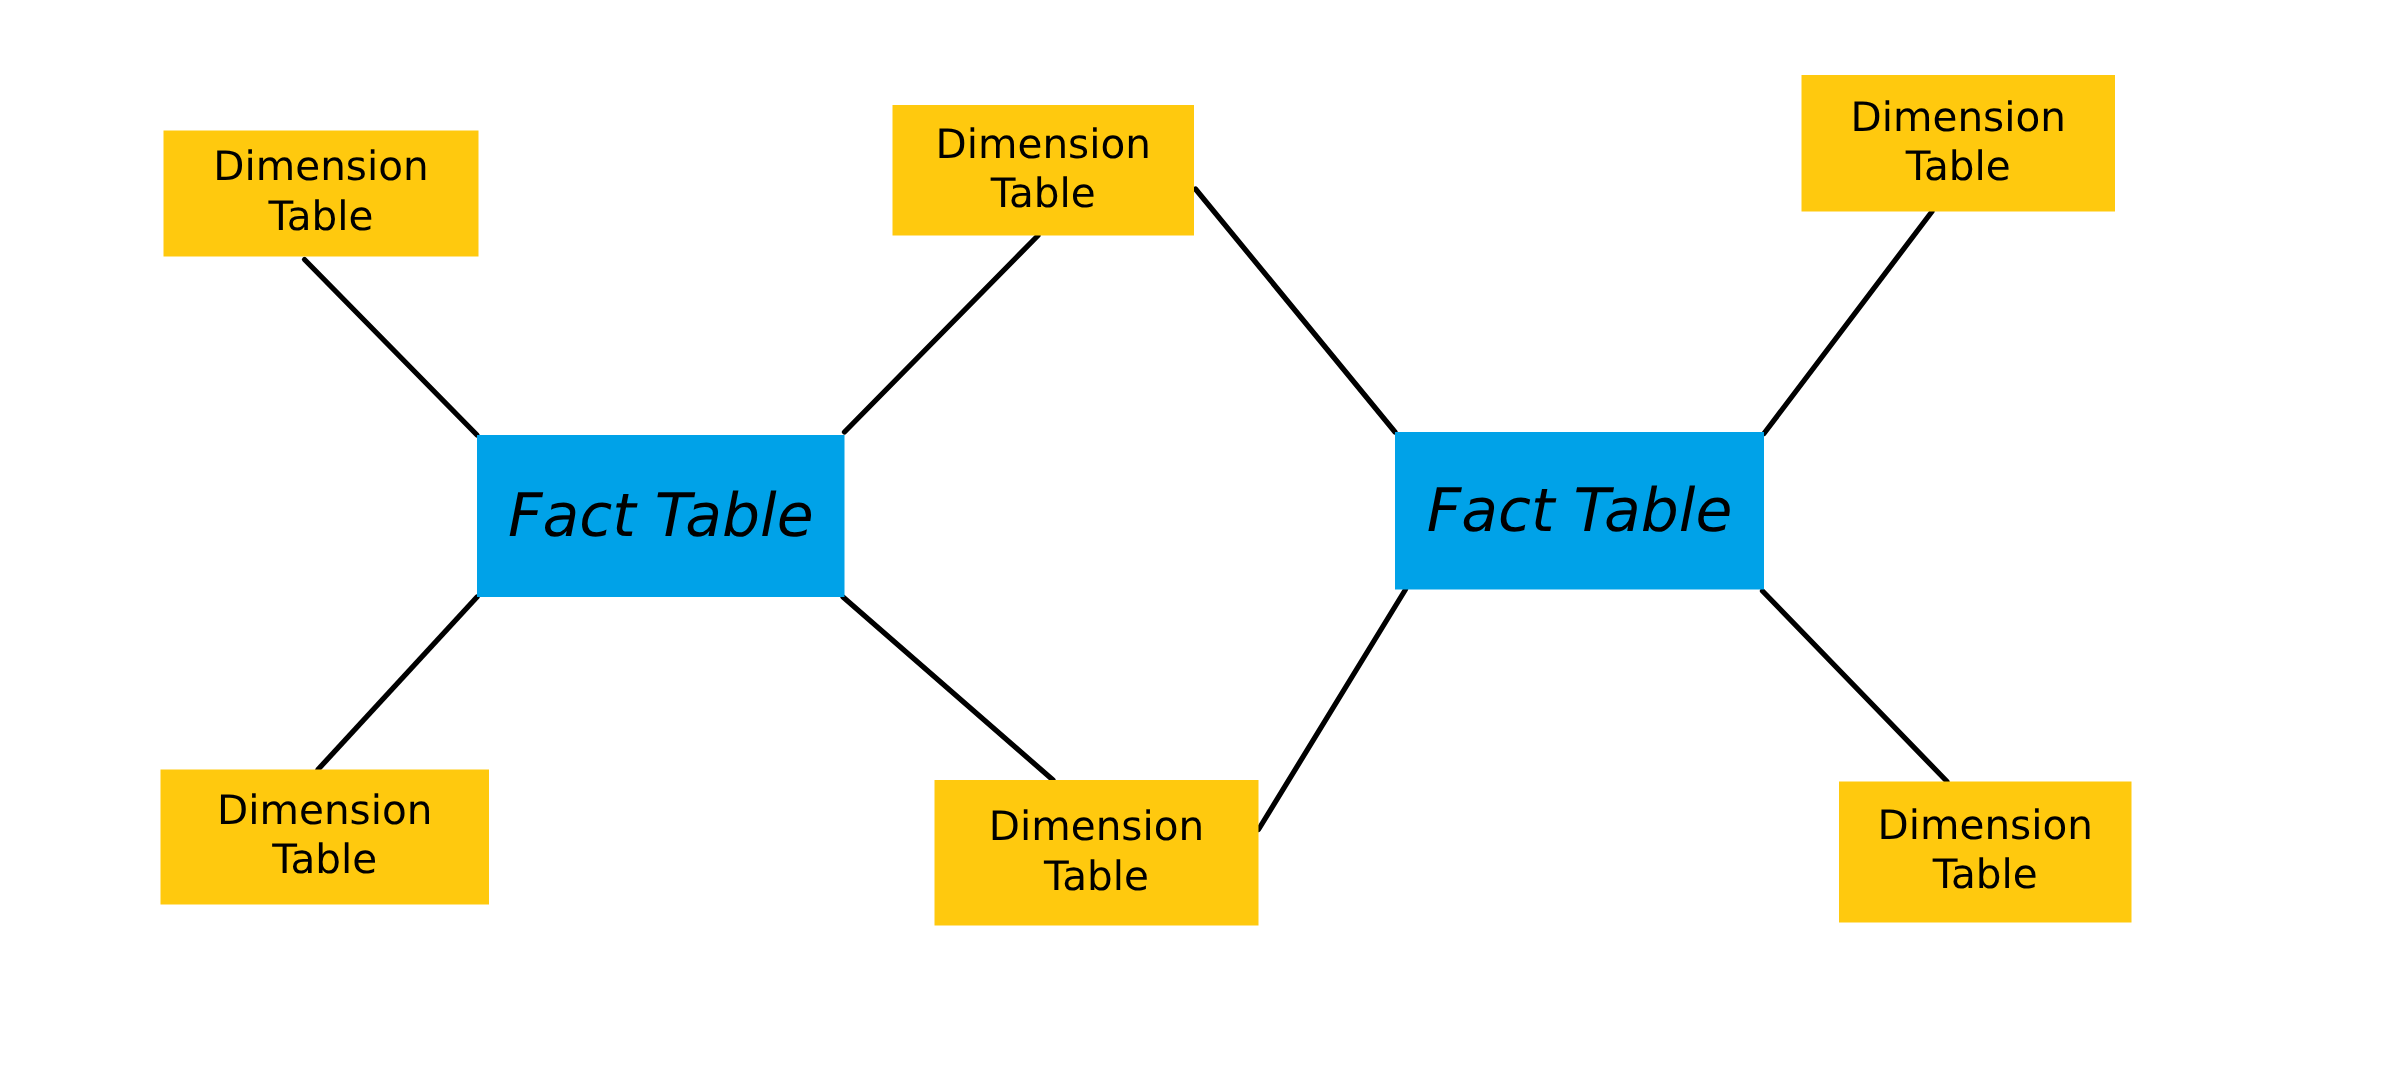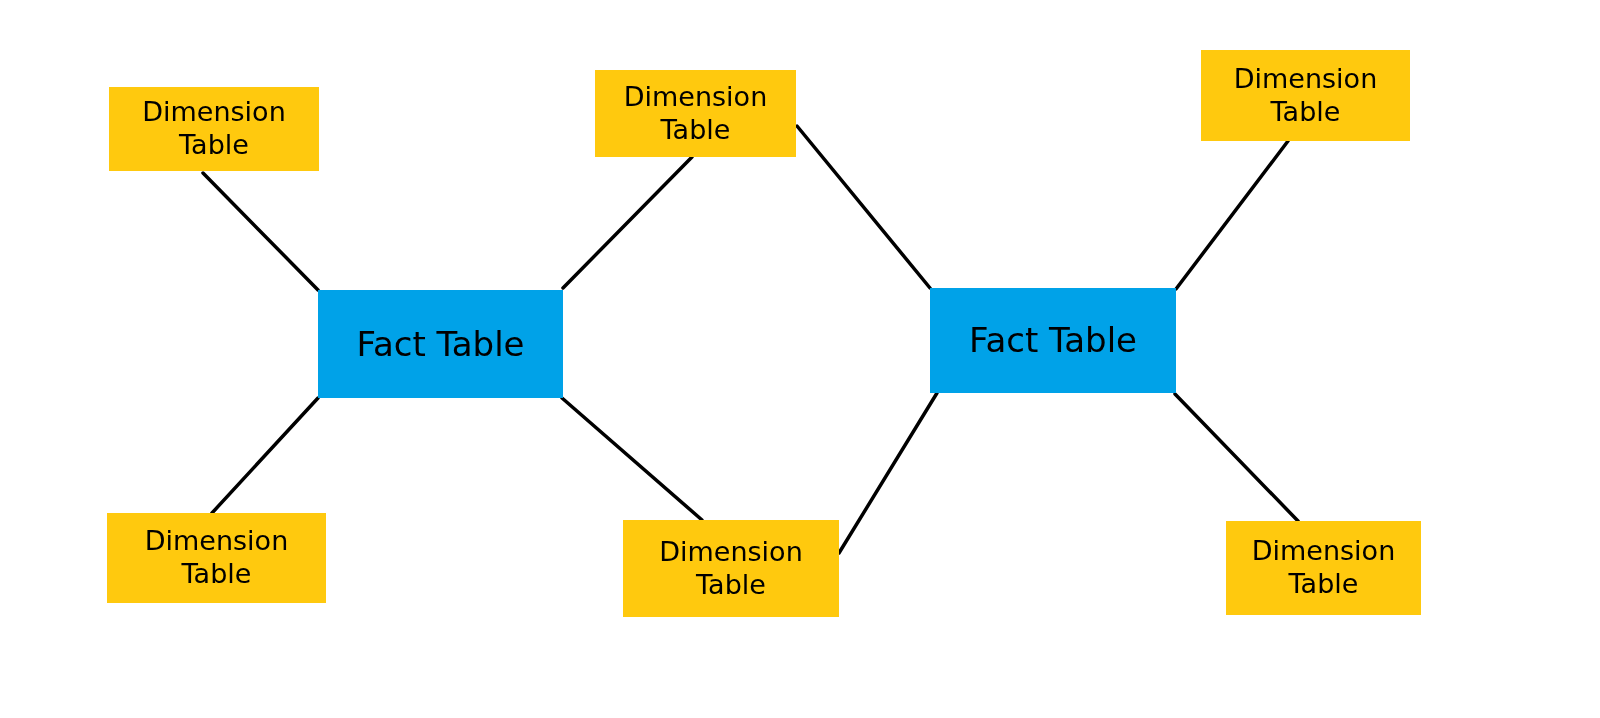--- a/index.html
+++ b/index.html
@@ -29,22 +29,23 @@
     align-items: center;
     justify-content: center;
     text-align: center;
     color: #000000;
     box-sizing: border-box;
   }
   .node .node-label {
     white-space: pre-line;
   }
   .node.fact .node-label {
-    font-size: 34px;
+    font-size: 40px;
     line-height: 1.2;
+    font-style: italic;
   }
   .node.dimension .node-label {
     font-size: 27px;
     line-height: 1.22;
   }
 </style>
 </head>
 <body>
 
 <div class="canvas">

